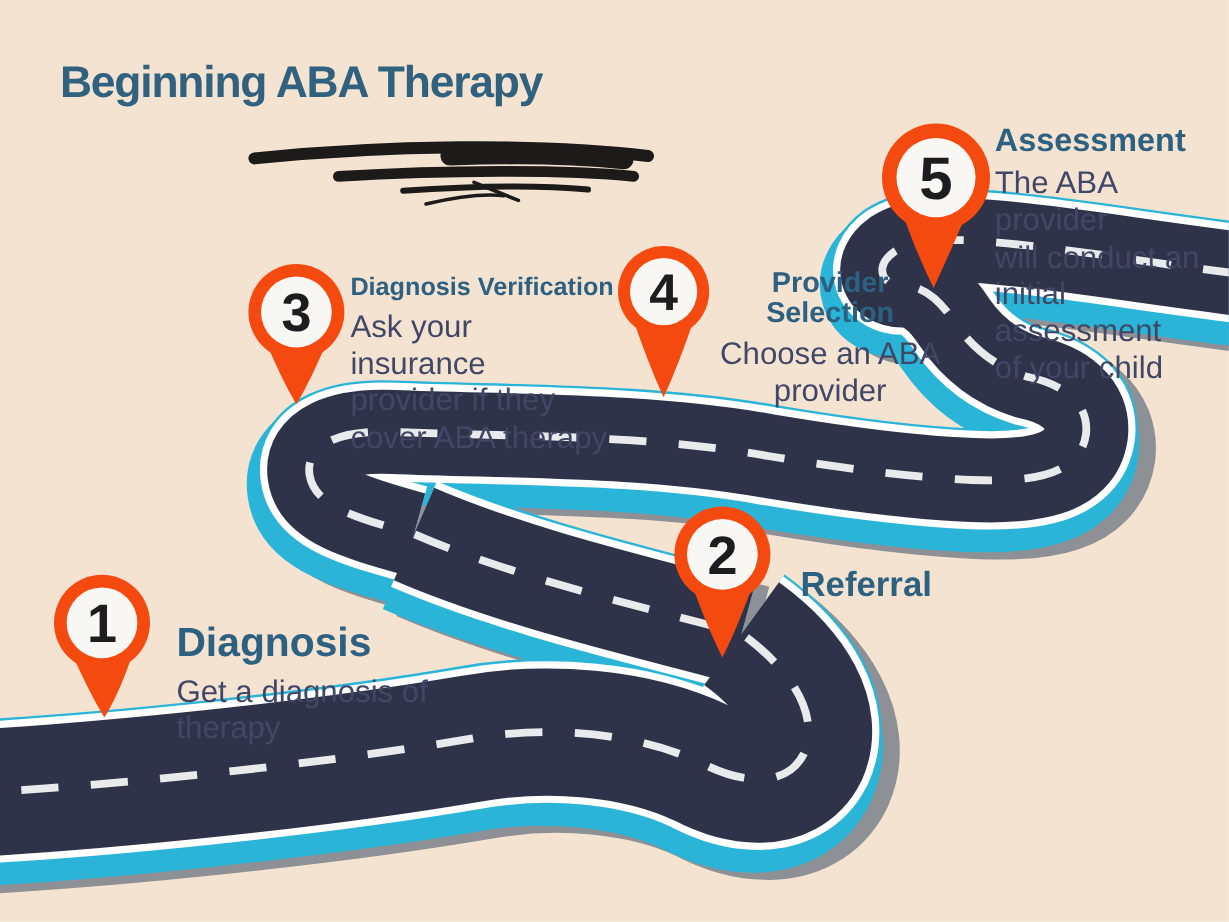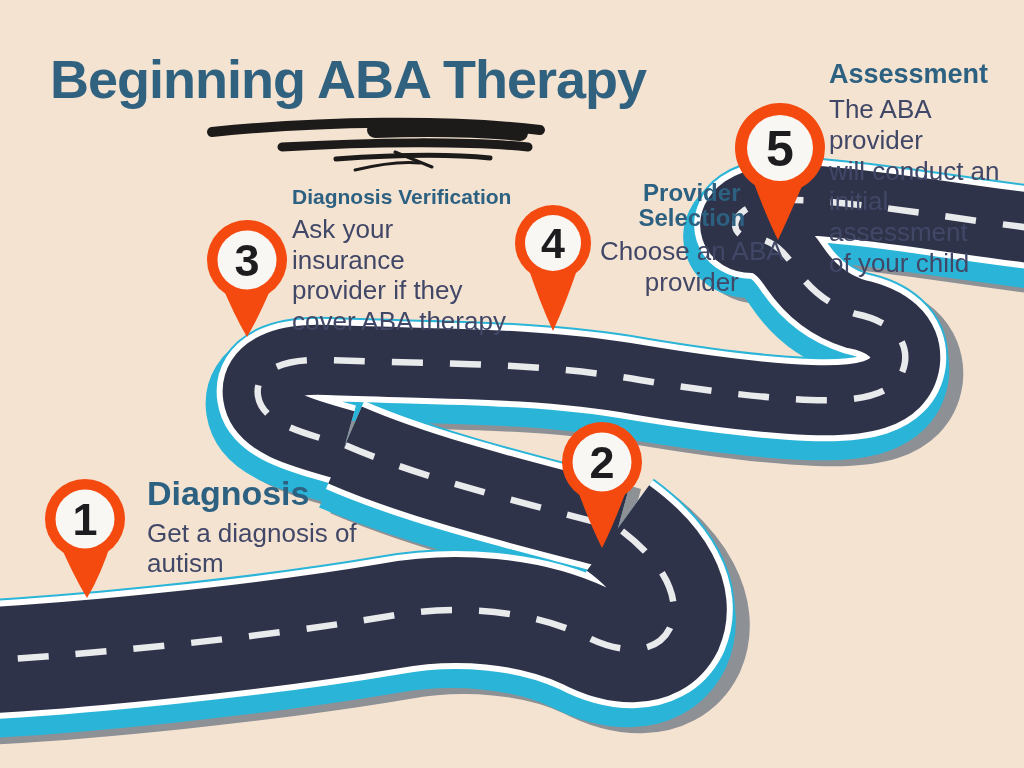--- a/index.html
+++ b/index.html
@@ -10,24 +10,24 @@
   }
   html,body{margin:0;padding:0;}
   .canvas{
     position:relative; width:1024px; height:768px; overflow:hidden;
     background:var(--background);
     font-family:"Liberation Sans","DejaVu Sans",sans-serif;
   }
   .road-svg{position:absolute; left:0; top:0;}
   .page-title{
     position:absolute; left:50px; top:48px; width:700px;
-    font-size:54px; font-weight:800; letter-spacing:-1px;
+    font-size:37px; font-weight:800; letter-spacing:-1px;
     color:var(--title); white-space:nowrap;
   }
-  .step-text{position:absolute;}
+  .step-text{position:absolute;margin-top:43px;}
   .step-heading{
     margin:0; color:var(--heading); font-weight:800;
     white-space:pre-line; line-height:1.05;
   }
   .step-body{
     margin:6px 0 0 0; color:var(--body-text); font-weight:400;
     white-space:pre-line; font-size:26px; line-height:1.18;
   }
   .t1{left:147px; top:476px;} .t1 .step-heading{font-size:34px;}
   .t2{left:667px; top:430px;} .t2 .step-heading{font-size:29px;}
@@ -136,23 +136,24 @@
       <circle class="pin-face" cx="780" cy="148" r="33"></circle>
       <text class="pin-num" x="780" y="166" font-size="50">5</text>
     </g>
   </svg>
 
   <div class="page-title">Beginning ABA Therapy</div>
 
   <div class="step-text t1">
     <h3 class="step-heading">Diagnosis</h3>
     <p class="step-body">Get a diagnosis of
-autism</p>
+therapy</p>
   </div>
   <div class="step-text t2">
+    <h3 class="step-heading">Referral</h3>
   </div>
   <div class="step-text t3">
     <h3 class="step-heading">Diagnosis Verification</h3>
     <p class="step-body">Ask your
 insurance
 provider if they
 cover ABA therapy</p>
   </div>
   <div class="step-text t4">
     <h3 class="step-heading">Provider

